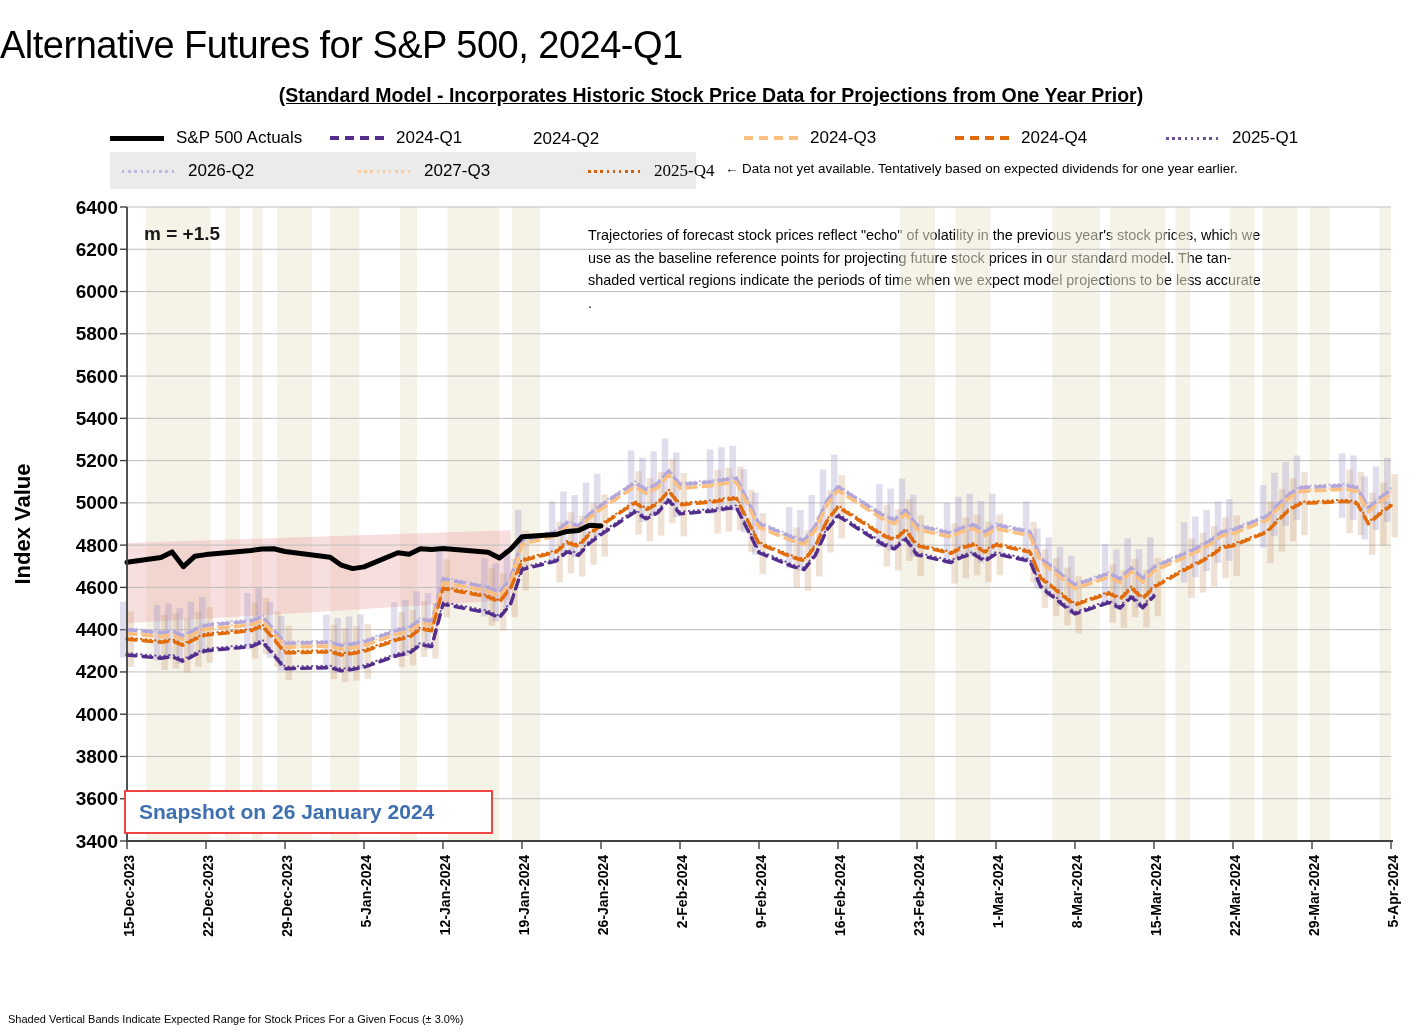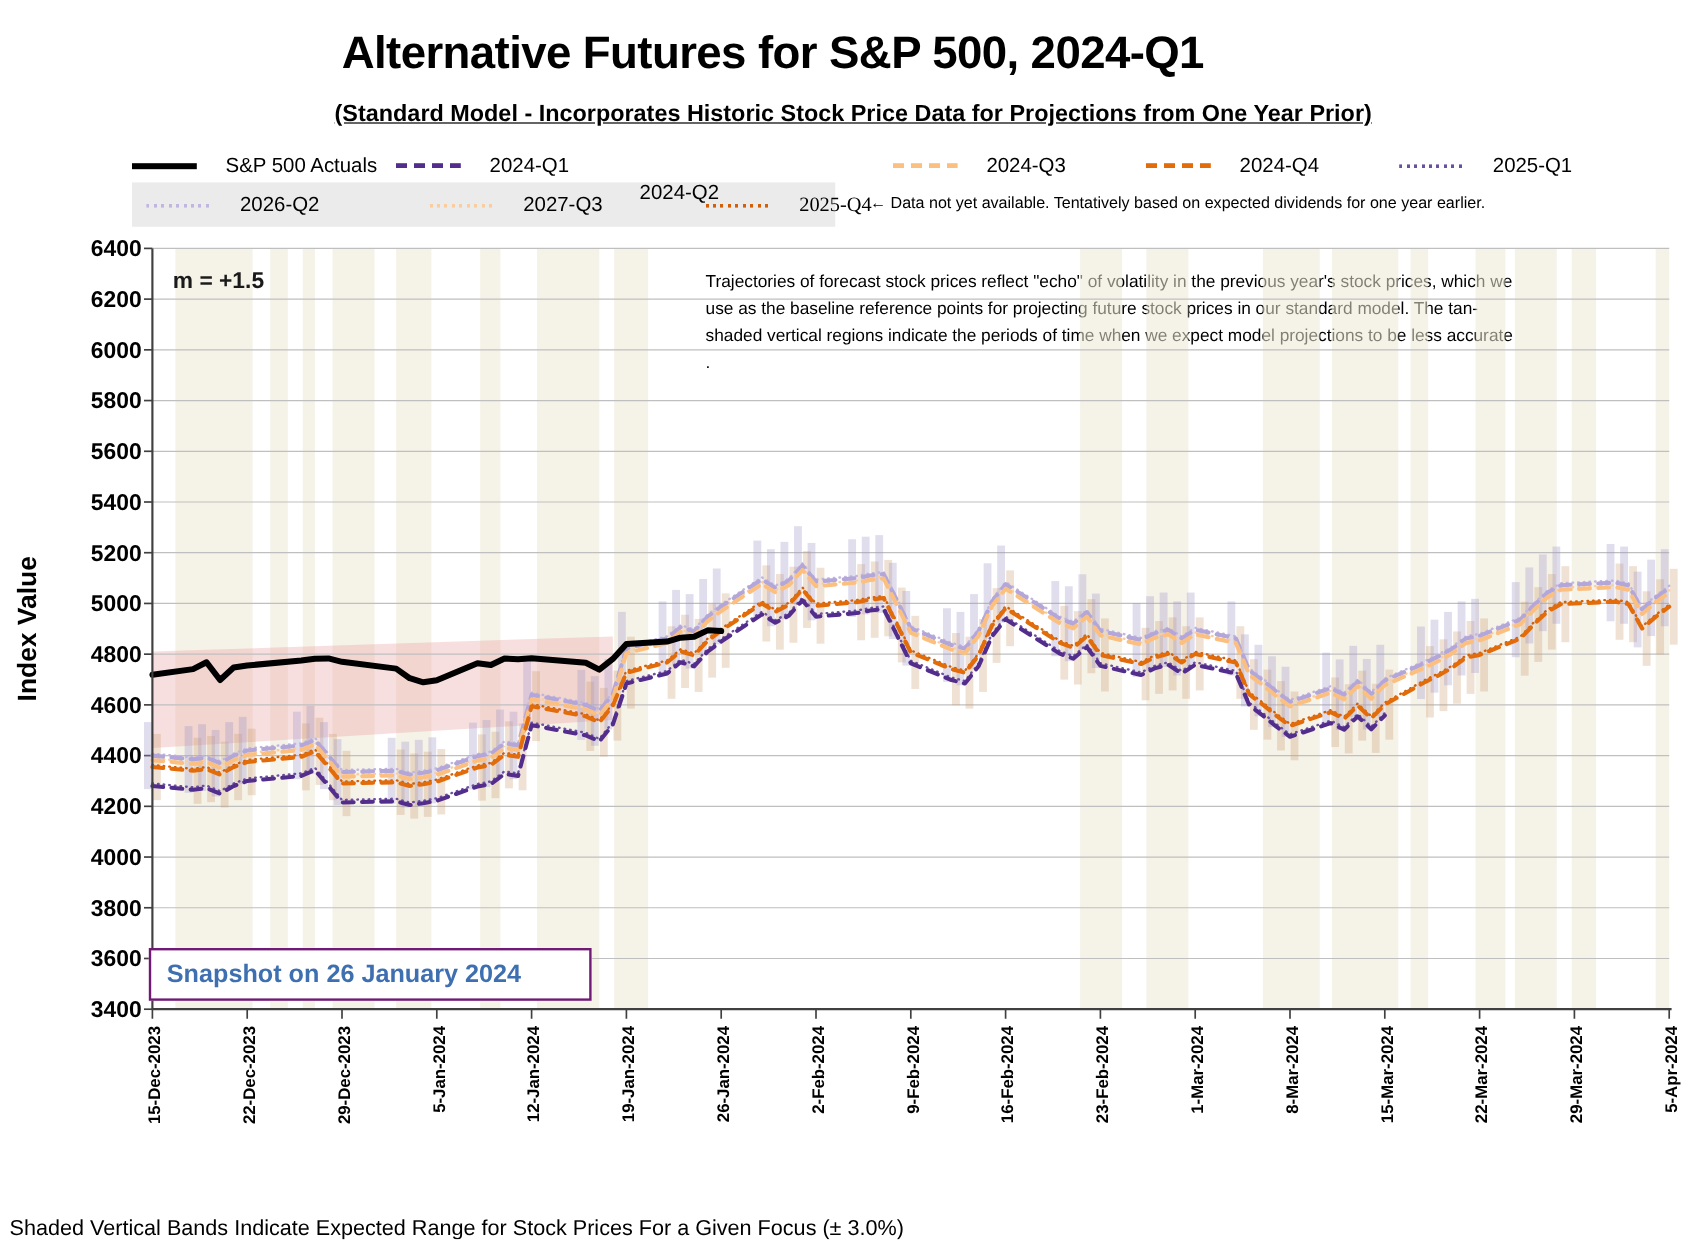--- a/index.html
+++ b/index.html
@@ -1,31 +1,31 @@
 <!DOCTYPE html>
 <html><head>
 <meta charset="utf-8">
 <style>
   html,body{margin:0;padding:0;background:#fff;}
   body{font-family:"Liberation Sans","DejaVu Sans",sans-serif;color:#000;}
   #stage{position:relative;width:1422px;height:1033px;background:#fff;overflow:hidden;}
   .abs{position:absolute;}
-  #title{top:24px;left:0;width:1288px;text-align:center;font-size:38px;font-weight:bold;letter-spacing:-0.5px;}
+  #title{top:24px;left:0;width:1288px;font-size:38px;font-weight:normal;letter-spacing:-0.5px;}
   #subtitle{top:84px;left:0;width:1422px;text-align:center;font-size:19.5px;font-weight:bold;text-decoration:underline;}
-  .legend-item{display:flex;align-items:center;gap:24px;height:22px;}
+  .legend-item{display:flex;align-items:center;gap:12px;height:22px;justify-content:flex-end;}
   .legend-label{font-size:17px;white-space:nowrap;}
   .swatch{width:54px;height:6px;}
   #legend-row2-bg{left:110px;top:152px;width:586px;height:37px;background:#ebebeb;}
   #legend-note{left:701px;top:161px;width:720px;font-size:13.4px;margin-left:24px;}
   #annotation{left:588px;top:224px;width:840px;font-size:14.4px;line-height:22.6px;white-space:pre-line;}
-  #snapshot-box{left:124px;top:790px;width:352px;height:40px;border:2px solid #701a75;background:#fff;
+  #snapshot-box{left:124px;top:790px;width:352px;height:40px;border:2px solid #ef4444;background:#fff;
     display:flex;align-items:center;padding-left:13px;}
   #snapshot-box span{color:#3e6fb0;font-size:21px;font-weight:bold;}
   #footer-sources{left:8px;top:992px;font-size:16.5px;}
-  #footer-bands{left:8px;top:1013px;font-size:18px;}
+  #footer-bands{left:8px;top:1013px;font-size:11px;}
   #copyright{left:0;top:995px;width:1408px;text-align:right;font-size:21px;}
   svg text{font-family:"Liberation Sans","DejaVu Sans",sans-serif;}
 </style>
 </head>
 <body>
 
 <div id="stage">
 
   <div id="title" class="abs">Alternative Futures for S&amp;P 500, 2024-Q1</div>
   <div id="subtitle" class="abs">(Standard Model - Incorporates Historic Stock Price Data for Projections from One Year Prior)</div>

